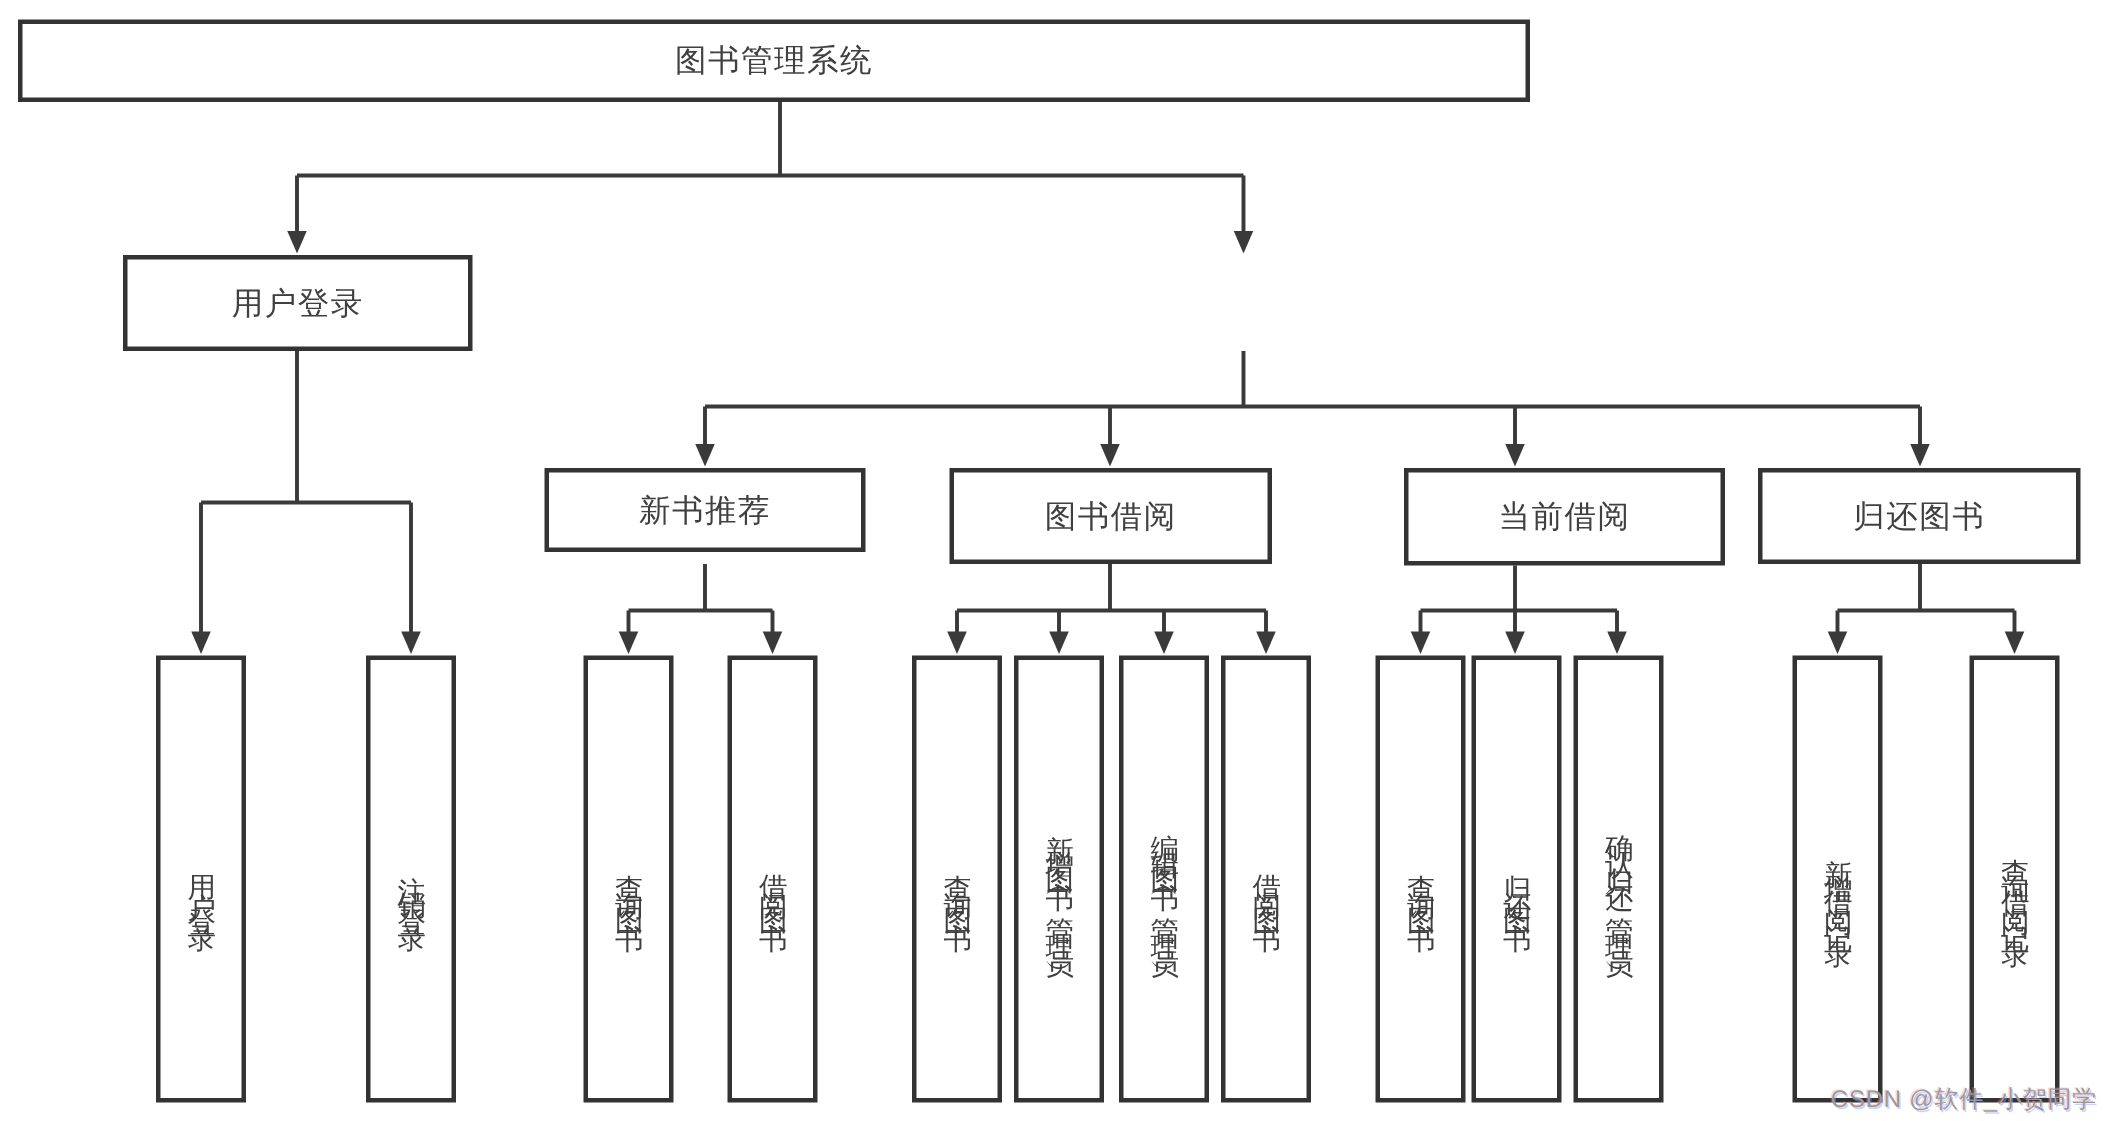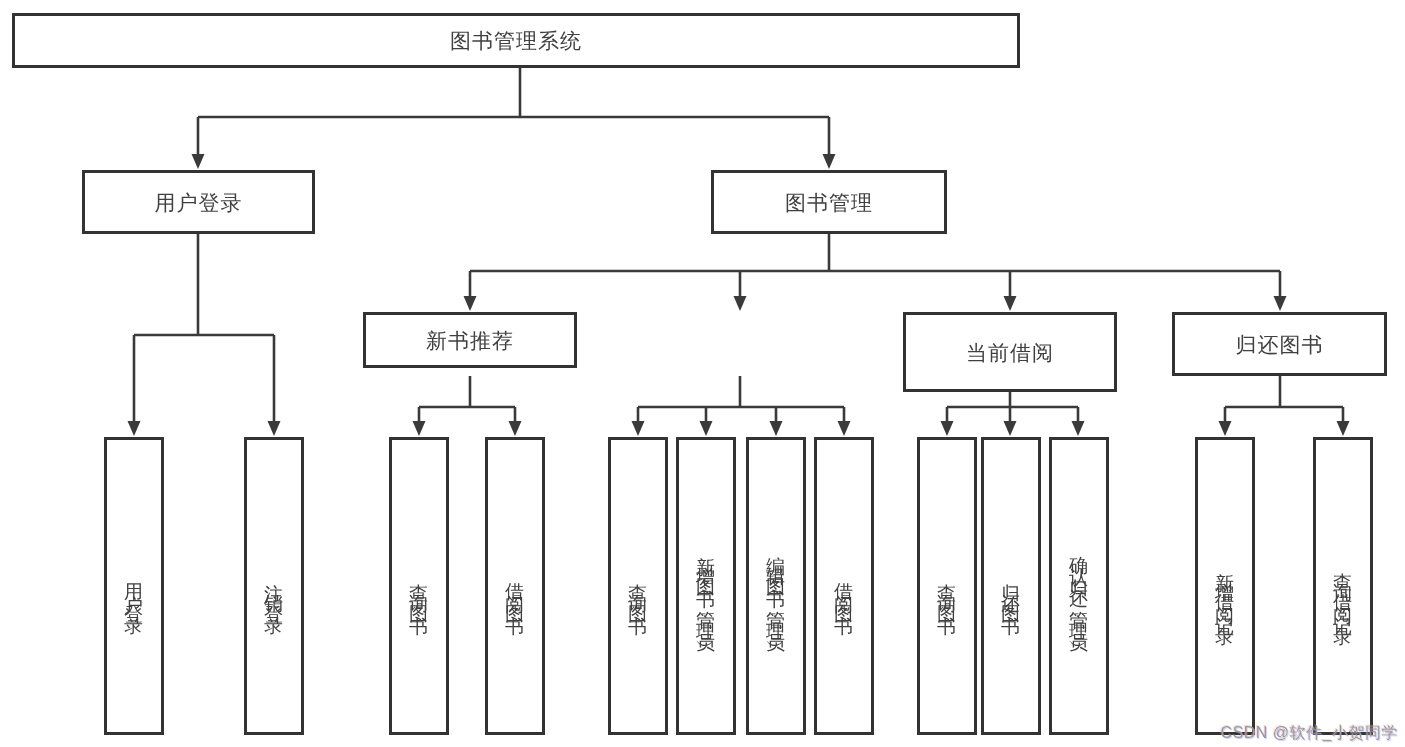--- a/index.html
+++ b/index.html
@@ -107,24 +107,24 @@
       <polygon points="1003.5,421 1016.5,421 1010,436"></polygon>
       <polygon points="1071.5,421 1084.5,421 1078,436"></polygon>
       <polygon points="1218.5,421 1231.5,421 1225,436"></polygon>
       <polygon points="1336.5,421 1349.5,421 1343,436"></polygon>
     </g>
   </svg>
 
   <div class="box" style="left:12px; top:13px; width:1008px; height:55px;">图书管理系统</div>
 
   <div class="box" style="left:82px; top:170px; width:233px; height:64px;">用户登录</div>
-  <div class="box" style="left:711px; top:170px; width:236px; height:64px;">图书管理</div>
 
   <div class="box" style="left:363px; top:312px; width:214px; height:56px;">新书推荐</div>
-  <div class="box" style="left:903px; top:312px; width:214px; height:80px;">当前借阅</div>
+  <div class="box" style="left:633px; top:312px; width:215px; height:64px;">图书借阅</div>
+  <div class="box" style="left:936px; top:312px; width:214px; height:65px;">当前借阅</div>
   <div class="box" style="left:1172px; top:312px; width:215px; height:64px;">归还图书</div>
 
   <div class="box vbox" style="left:104px; top:437px; width:60px; height:298px;">用户登录</div>
   <div class="box vbox" style="left:244px; top:437px; width:60px; height:298px;">注销登录</div>
 
   <div class="box vbox" style="left:389px; top:437px; width:60px; height:298px;">查询图书</div>
   <div class="box vbox" style="left:485px; top:437px; width:60px; height:298px;">借阅图书</div>
 
   <div class="box vbox" style="left:608px; top:437px; width:60px; height:298px;">查询图书</div>
   <div class="box vbox" style="left:676px; top:437px; width:60px; height:298px;">新增图书（管理员）</div>

